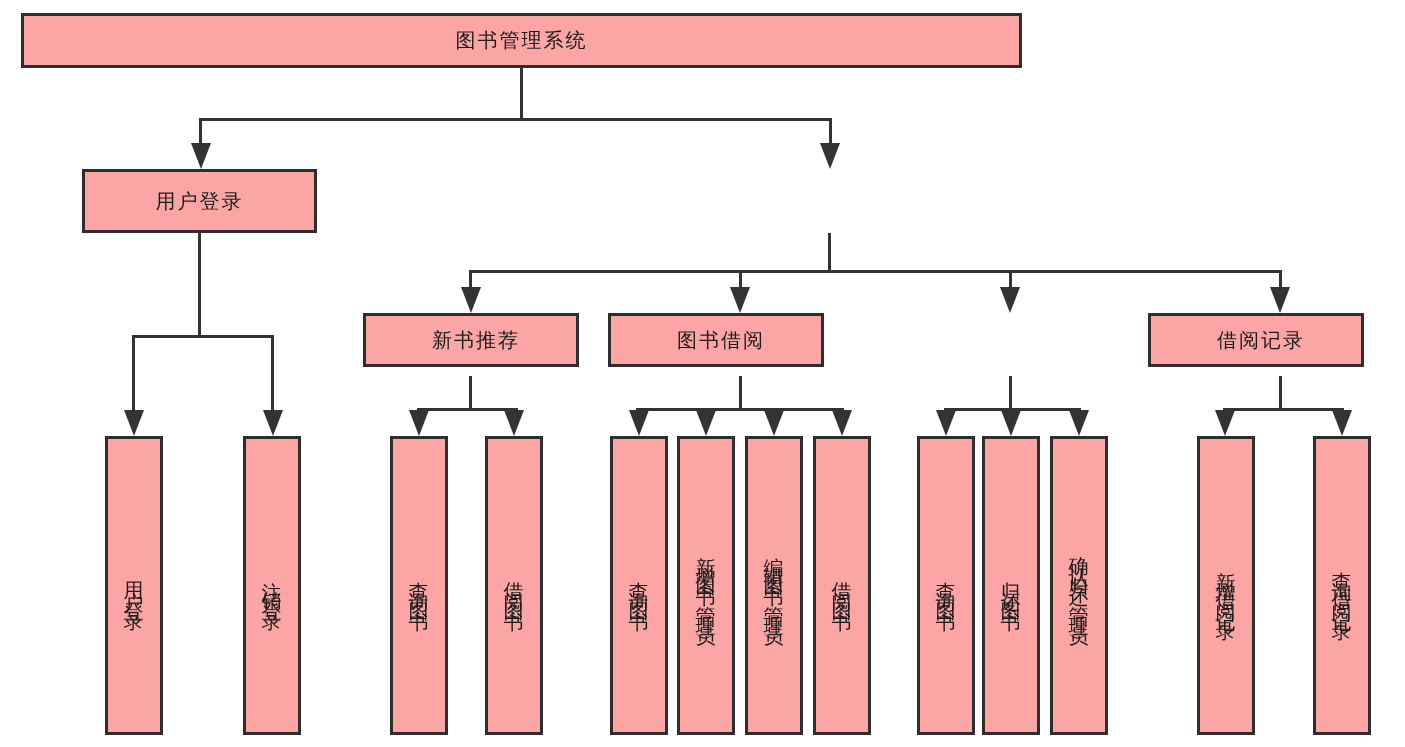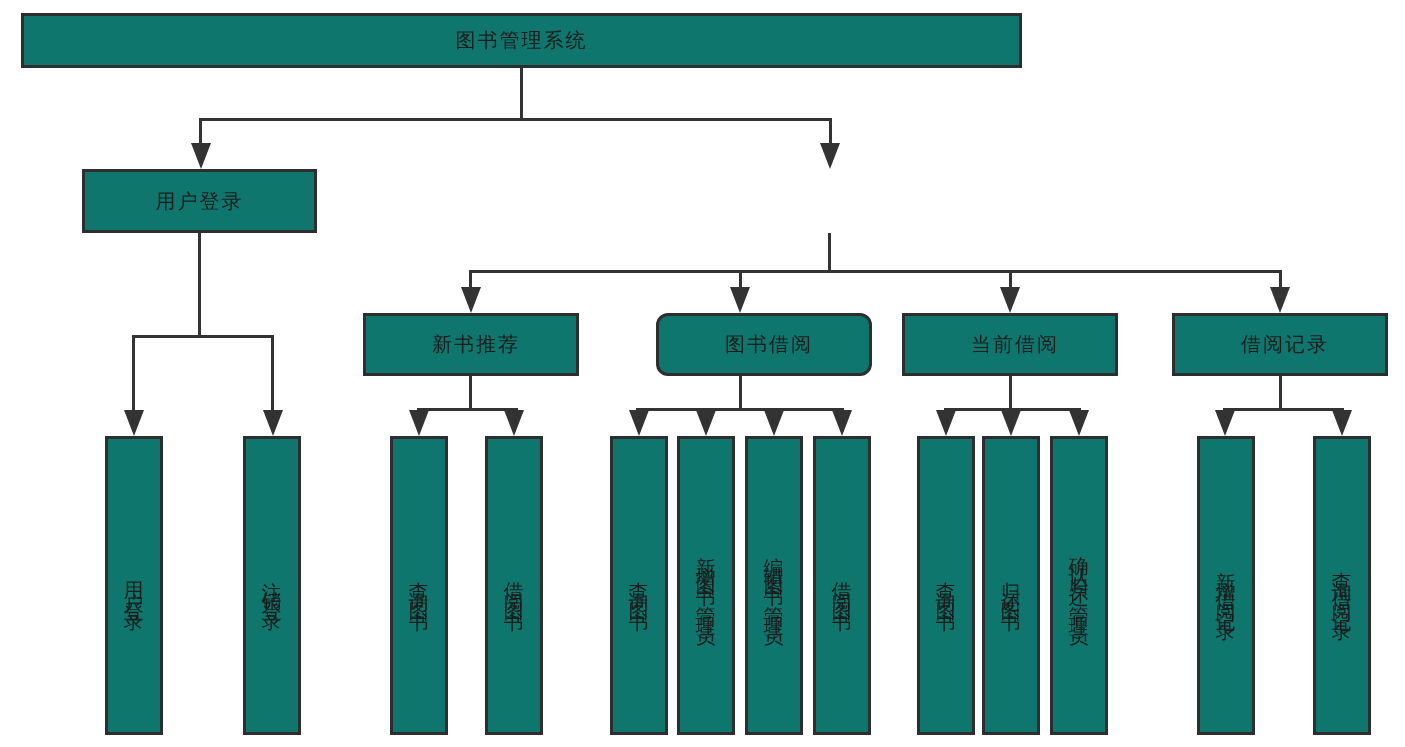--- a/index.html
+++ b/index.html
@@ -7,31 +7,31 @@
     position:relative;
     width:1405px;height:747px;
     background:var(--bg,#fff);
     font-family:"Liberation Sans","DejaVu Sans",sans-serif;
     overflow:hidden;
   }
   .box{
     position:absolute;
     box-sizing:border-box;
     border:3px solid var(--border,#2e2e2e);
-    background:#0f766e;
+    background:#fca5a5;
     display:flex;align-items:center;justify-content:center;
     color:var(--text,#1b1b1b);
     font-size:20px;
     letter-spacing:2px;
   }
   .root{left:21px;top:13px;width:1001px;height:55px;}
   .l2a{left:82px;top:169px;width:235px;height:64px;}
   .l2b{left:712px;top:169px;width:235px;height:64px;}
-  .l3{top:313px;width:216px;height:63px;padding-left:10px;}
-  .l3a{left:363px;} .l3b{left:656px;border-radius:12px;} .l3c{left:902px;} .l3d{left:1172px;}
+  .l3{top:313px;width:216px;height:54px;padding-left:10px;}
+  .l3a{left:363px;} .l3b{left:608px;} .l3c{left:902px;} .l3d{left:1148px;}
   .leaf{top:436px;width:58px;height:299px;}
   .leaf span{
     writing-mode:vertical-rl;
     text-orientation:mixed;
     letter-spacing:10px;
     line-height:1;
     font-size:20px;
   }
   .f1a{left:105px;} .f1b{left:243px;}
   .f2a{left:390px;} .f2b{left:485px;}
@@ -86,21 +86,20 @@
   <div class="vline" style="left:739px;top:270px;height:19px;"></div>
   <div class="vline" style="left:1009px;top:270px;height:19px;"></div>
   <div class="vline" style="left:1279px;top:270px;height:19px;"></div>
   <div class="arrow" style="left:461px;top:287px;"></div>
   <div class="arrow" style="left:730px;top:287px;"></div>
   <div class="arrow" style="left:1000px;top:287px;"></div>
   <div class="arrow" style="left:1270px;top:287px;"></div>
 
   <div class="box l3 l3a">新书推荐</div>
   <div class="box l3 l3b">图书借阅</div>
-  <div class="box l3 l3c">当前借阅</div>
   <div class="box l3 l3d">借阅记录</div>
 
   <div class="vline" style="left:469px;top:376px;height:34px;"></div>
   <div class="hline" style="left:417px;top:408px;width:101px;"></div>
   <div class="arrow" style="left:409px;top:410px;"></div>
   <div class="arrow" style="left:504px;top:410px;"></div>
 
   <div class="vline" style="left:739px;top:376px;height:34px;"></div>
   <div class="hline" style="left:636px;top:408px;width:208px;"></div>
   <div class="arrow" style="left:629px;top:410px;"></div>

